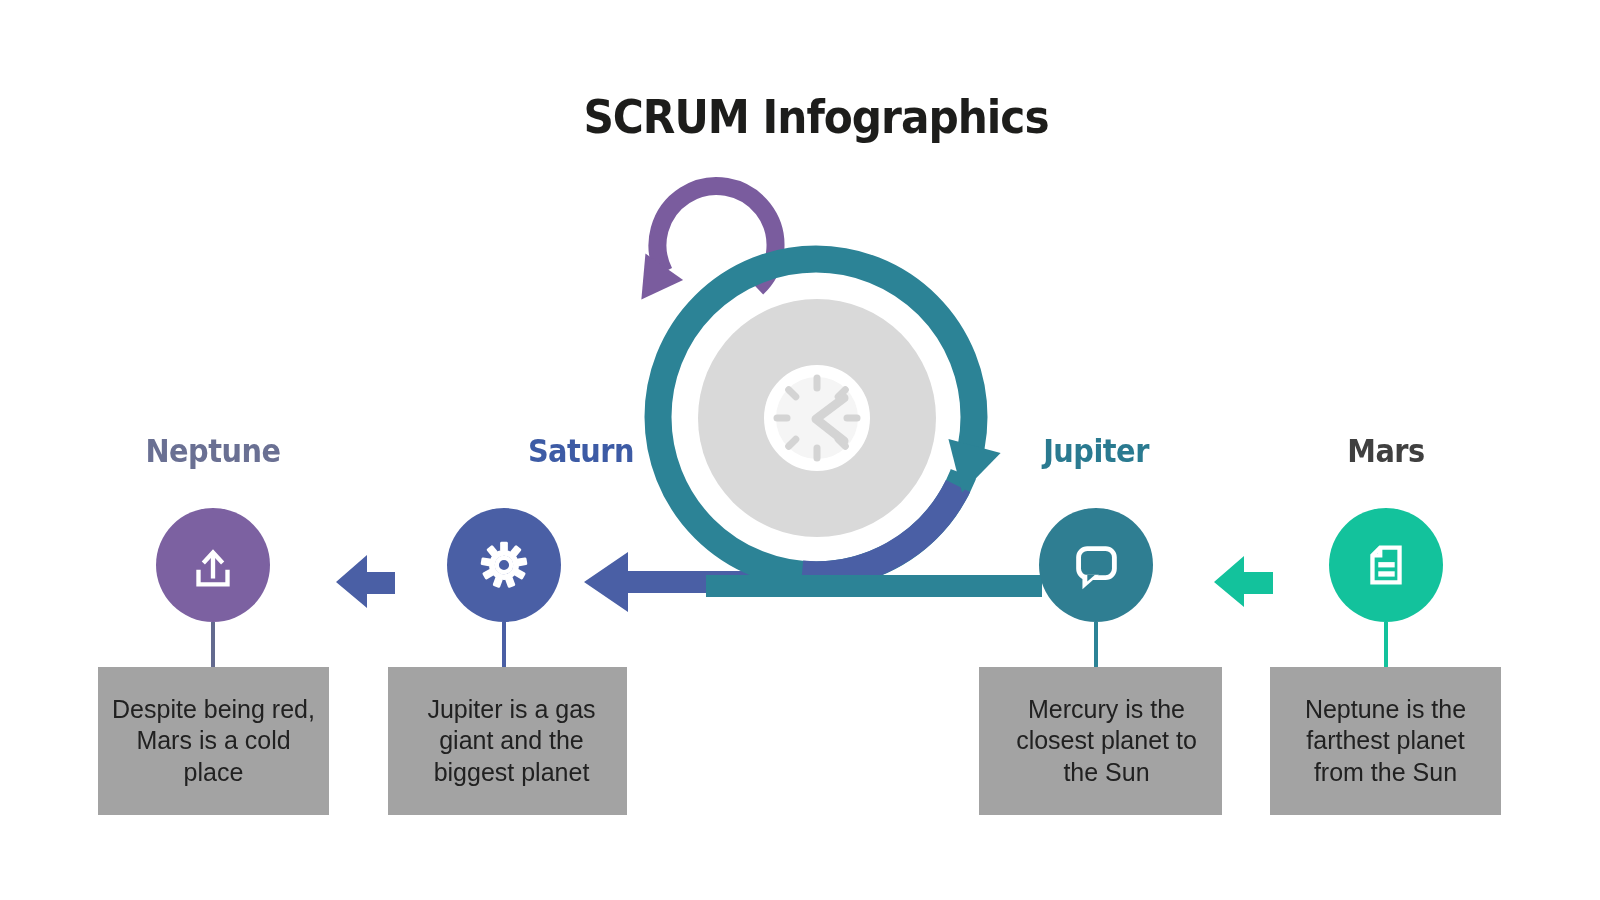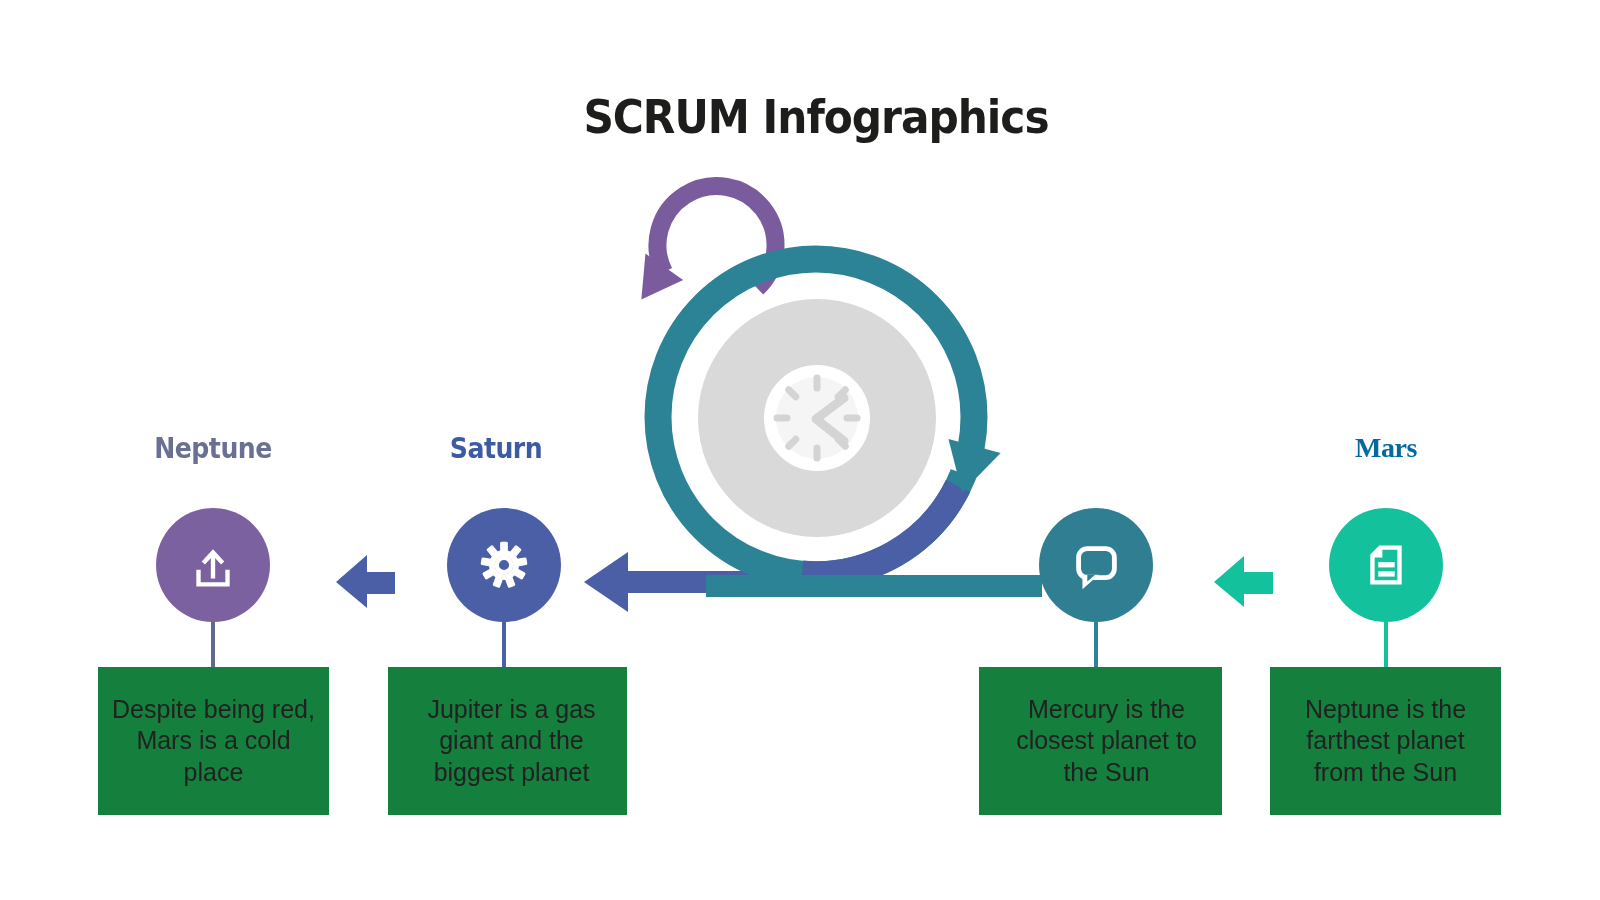--- a/index.html
+++ b/index.html
@@ -4,32 +4,32 @@
 <style>
   html,body{margin:0;padding:0;background:#ffffff;}
   .stage{position:relative;width:1600px;height:900px;background:#ffffff;overflow:hidden;
          font-family:"Liberation Sans","DejaVu Sans",sans-serif;margin-left:16px;}
   .title{position:absolute;left:0;top:58px;width:1600px;text-align:center;
          font-family:"DejaVu Sans","Liberation Sans",sans-serif;
          font-stretch:condensed;font-weight:bold;font-size:47px;color:#1d1d1b;letter-spacing:-1px;}
   svg.diagram{position:absolute;left:0;top:0;}
   .node-label{position:absolute;width:220px;text-align:center;top:432px;
               font-family:"DejaVu Sans","Liberation Sans",sans-serif;
-              font-stretch:condensed;font-weight:bold;font-size:28px;letter-spacing:-0.5px;}
+              font-stretch:condensed;font-weight:bold;font-size:32px;letter-spacing:-0.5px;}
   .node-circle{position:absolute;top:508px;width:114px;height:114px;border-radius:50%;
                display:flex;align-items:center;justify-content:center;}
-  .desc-box{position:absolute;top:667px;width:231px;height:148px;background:#15803d;
+  .desc-box{position:absolute;top:667px;width:231px;height:148px;background:#a3a3a3;
             display:flex;align-items:center;justify-content:center;}
   .desc-box p{margin:0;padding:0 14px;text-align:center;font-size:25px;line-height:1.26;color:#212121;}
   
   .n0{left:87px;}  .c0{left:140px;background:#7c61a1;} .b0{left:82px;}
-  .n1{left:370px;} .c1{left:431px;background:#4a5fa5;} .b1{left:372px;padding-left:8px;}
+  .n1{left:398px;text-align:right;} .c1{left:431px;background:#4a5fa5;} .b1{left:372px;padding-left:8px;}
   .n2{left:970px;} .c2{left:1023px;background:#2f7e92;} .b2{left:963px;padding-left:12px;}
   .n3{left:1260px;}.c3{left:1313px;background:#13c29c;} .b3{left:1254px;align-items:center;}
-  .l0{color:#6a7093;} .l1{color:#3d5ba5;} .l2{color:#2a7a90;} .l3{color:#0369a1;font-family:Liberation Serif, serif;}
+  .l0{color:#6a7093;} .l1{color:#3d5ba5;} .l2{color:#2a7a90;} .l3{color:#404040;}
 </style>
 </head>
 <body>
 
 <div class="stage">
 
   <h1 class="title">SCRUM Infographics</h1>
 
   <svg class="diagram" width="1600" height="900" viewBox="0 0 1600 900">
 
@@ -111,20 +111,21 @@
         </g>
         <circle r="12.5" fill="none" stroke="#ffffff" stroke-width="6"></circle>
         <circle r="7.5" fill="none" stroke="#ffffff" stroke-width="4.5"></circle>
       </g>
     </svg>
   </div>
   <div class="desc-box b1">
     <p>Jupiter is a gas giant and the biggest planet</p>
   </div>
 
+  <div class="node-label n2 l2">Jupiter</div>
   <div class="node-circle c2">
     <svg width="58" height="58" viewBox="0 0 60 60">
       <rect x="12" y="13" width="37" height="30" rx="9" fill="none" stroke="#ffffff" stroke-width="5"></rect>
       <polygon points="16,40 16,55 33,40" fill="#ffffff"></polygon>
       <polygon points="21,40 21,47 29,40" fill="#2f7e92"></polygon>
     </svg>
   </div>
   <div class="desc-box b2">
     <p>Mercury is the closest planet to the Sun</p>
   </div>

